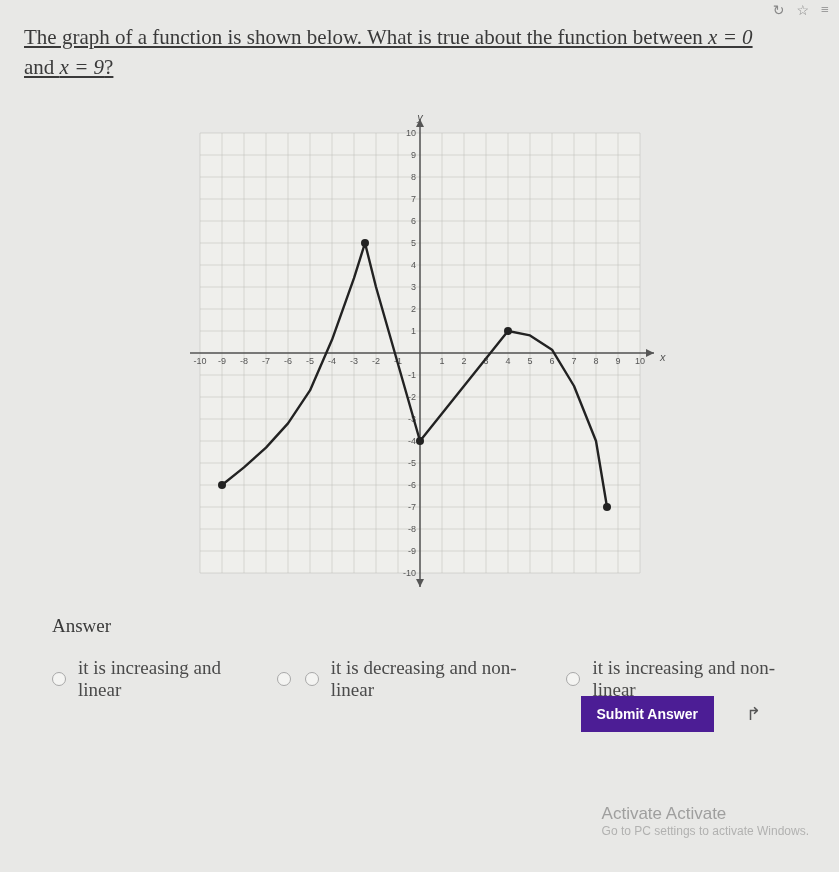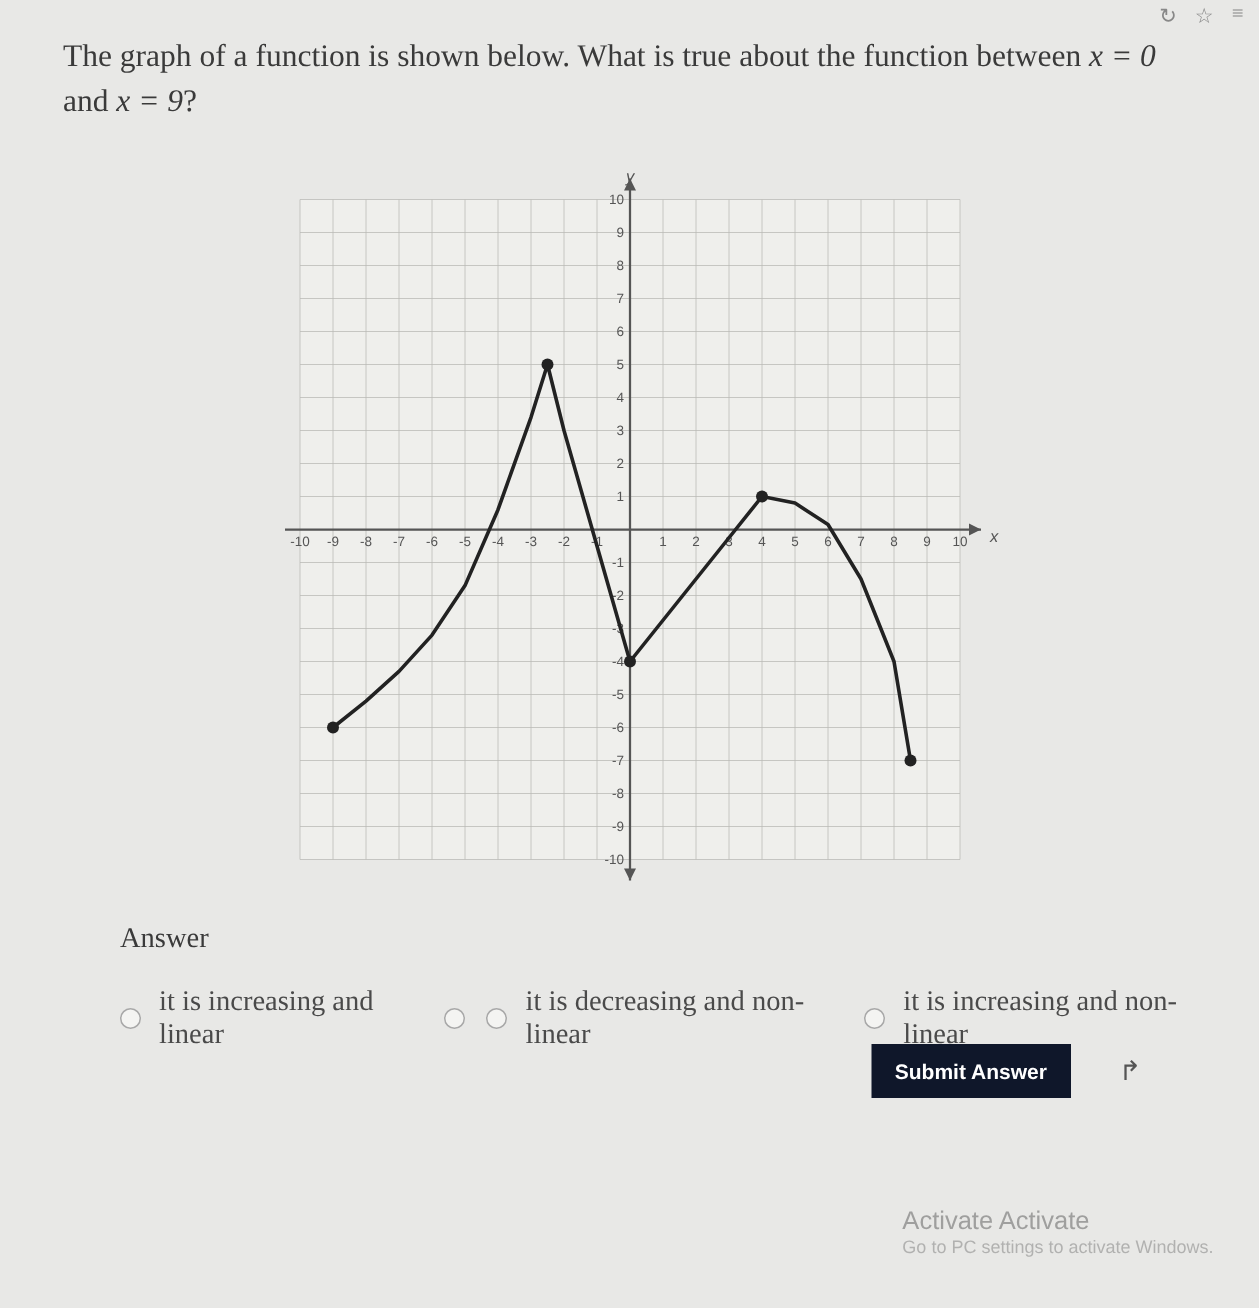--- a/index.html
+++ b/index.html
@@ -15,44 +15,44 @@
     .toolbar-hint {
       position: absolute;
       top: 2px;
       right: 10px;
       display: flex;
       gap: 12px;
       color: #888;
       font-size: 14px;
     }
     .question {
-      padding: 22px 28px 8px 42px;
+      padding: 22px 28px 8px 24px;
       font-size: 21px;
       line-height: 1.45;
       color: #3a3a3a;
+      text-decoration: underline;
     }
     .question .math { font-style: italic; }
     .chart-wrap {
       display: flex;
       justify-content: center;
       margin-top: 12px;
     }
     .chart-box {
       width: 500px;
       height: 500px;
       position: relative;
     }
     svg.graph {
       width: 100%;
       height: 100%;
       display: block;
     }
     .answer-section {
       padding: 12px 28px 0 52px;
-      margin-left: 28px;
     }
     .answer-heading {
       font-size: 19px;
       color: #3a3a3a;
       margin-bottom: 20px;
       font-weight: normal;
     }
     .options {
       display: flex;
       flex-direction: row;
@@ -74,21 +74,21 @@
     }
     .submit-area {
       position: absolute;
       right: 78px;
       bottom: 140px;
       display: flex;
       align-items: center;
       gap: 32px;
     }
     .submit-btn {
-      background: #0f172a;
+      background: #4c1d95;
       color: #fff;
       font-family: Arial, sans-serif;
       font-size: 14px;
       font-weight: bold;
       padding: 10px 16px;
       border: none;
       cursor: pointer;
     }
     .cursor-arrow {
       font-size: 18px;

